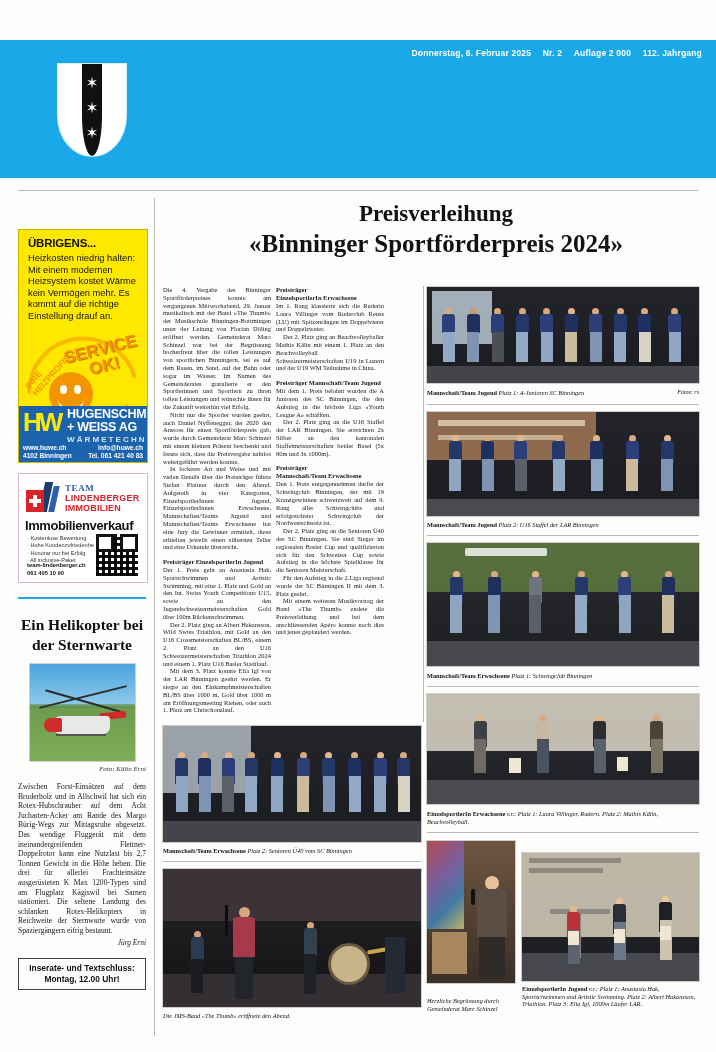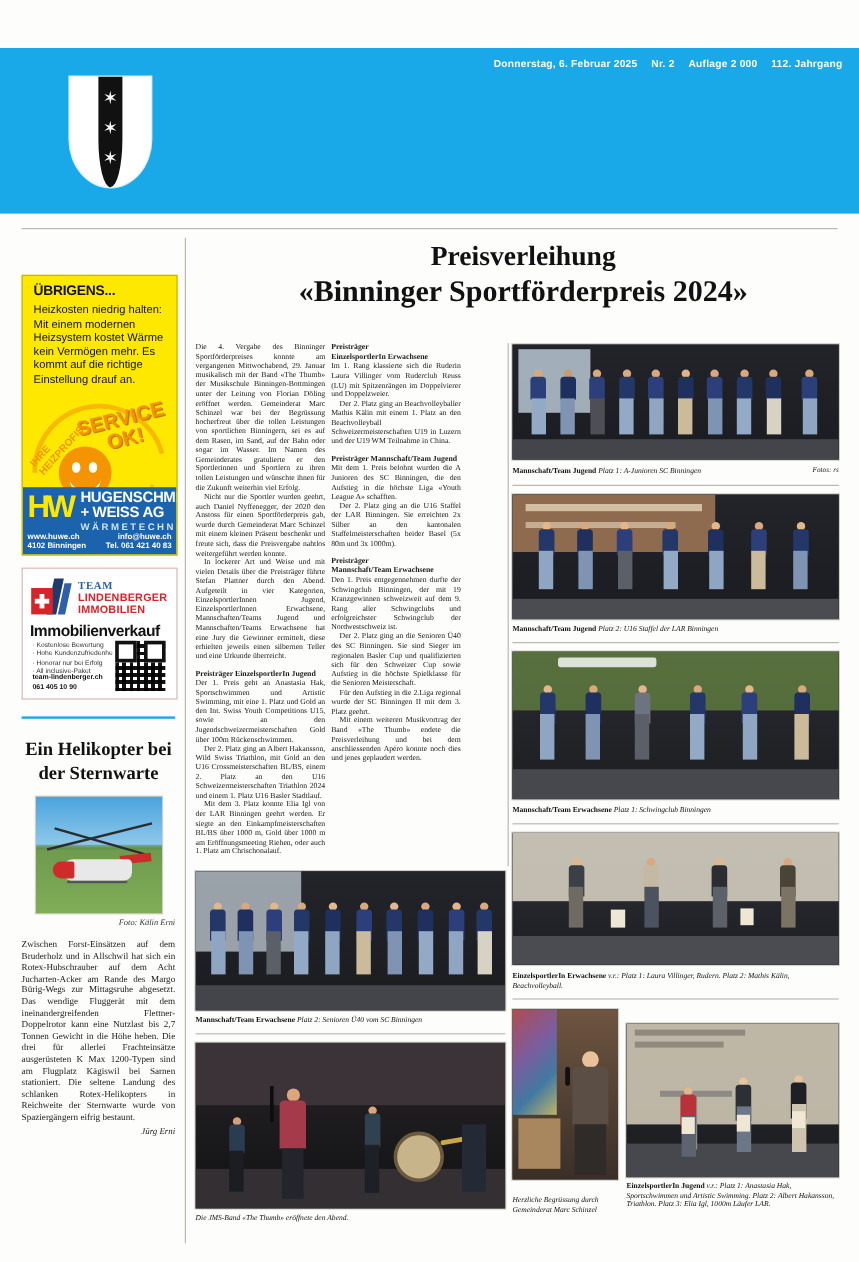--- a/index.html
+++ b/index.html
@@ -353,20 +353,24 @@
       <div class="rotor2"></div>
       <div class="tail"></div>
       <div class="body"></div>
       <div class="nose"></div>
       <div class="skid"></div>
     </div>
     <div class="heli-cred">Foto: Kälin Erni</div>
     <div class="heli-body">Zwischen Forst-Einsätzen auf dem Bruderholz und in Allschwil hat sich ein Rotex-Hubschrauber auf dem Acht Jucharten-Acker am Rande des Margo Bürig-Wegs zur Mittagsruhe abgesetzt. Das wendige Fluggerät mit dem ineinandergreifenden Flettner-Doppelrotor kann eine Nutzlast bis 2,7 Tonnen Gewicht in die Höhe heben. Die drei für allerlei Frachteinsätze ausgerüsteten K Max 1200-Typen sind am Flugplatz Kägiswil bei Sarnen stationiert. Die seltene Landung des schlanken Rotex-Helikopters in Reichweite der Sternwarte wurde von Spaziergängern eifrig bestaunt.</div>
     <div class="heli-sig">Jürg Erni</div>
 
+    <div class="box-inserate">
+      <div>Inserate- und Textschluss:</div>
+      <div>Montag, 12.00 Uhr!</div>
+    </div>
   </div>
 
   <div class="main-head">
     <div class="l1">Preisverleihung</div>
     <div class="l2">«Binninger Sportförderpreis 2024»</div>
   </div>
 
   <div class="col" id="col1">
     <p class="first">Die 4. Vergabe des Binninger Sportförderpreises konnte am vergangenen Mittwochabend, 29. Januar musikalisch mit der Band «The Thumb» der Musikschule Binningen-Bottmingen unter der Leitung von Florian Döling eröffnet werden. Gemeinderat Marc Schinzel war bei der Begrüssung hocherfreut über die tollen Leistungen von sportlichen Binningern, sei es auf dem Rasen, im Sand, auf der Bahn oder sogar im Wasser. Im Namen des Gemeinderates gratulierte er den Sportlerinnen und Sportlern zu ihren tollen Leistungen und wünschte ihnen für die Zukunft weiterhin viel Erfolg.</p>
     <p>Nicht nur die Sportler wurden geehrt, auch Daniel Nyffenegger, der 2020 den Anstoss für einen Sportförderpreis gab, wurde durch Gemeinderat Marc Schinzel mit einem kleinen Präsent beschenkt und freute sich, dass die Preisvergabe nahtlos weitergeführt werden konnte.</p>

